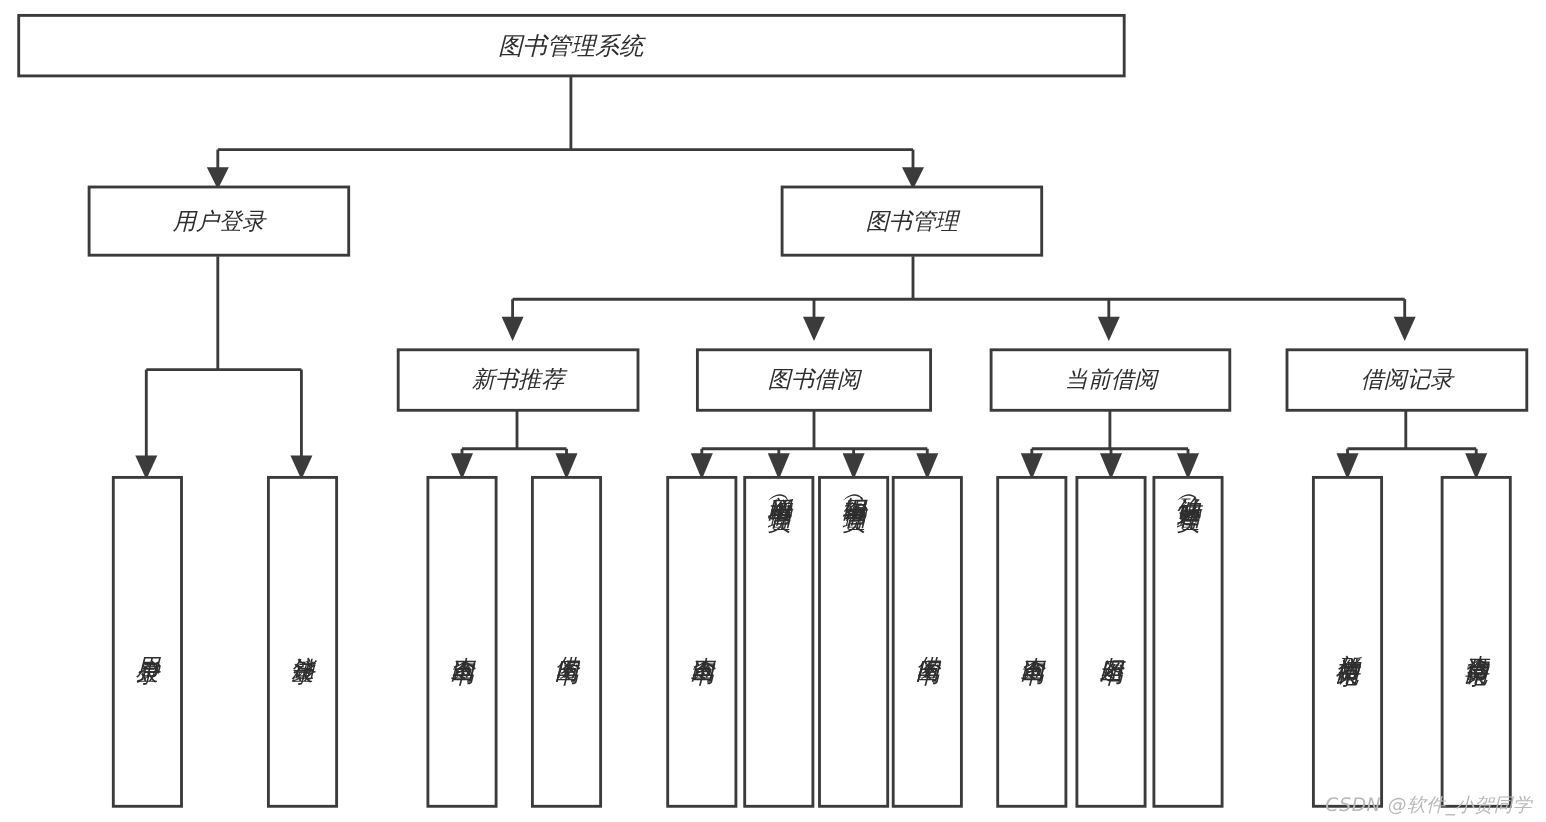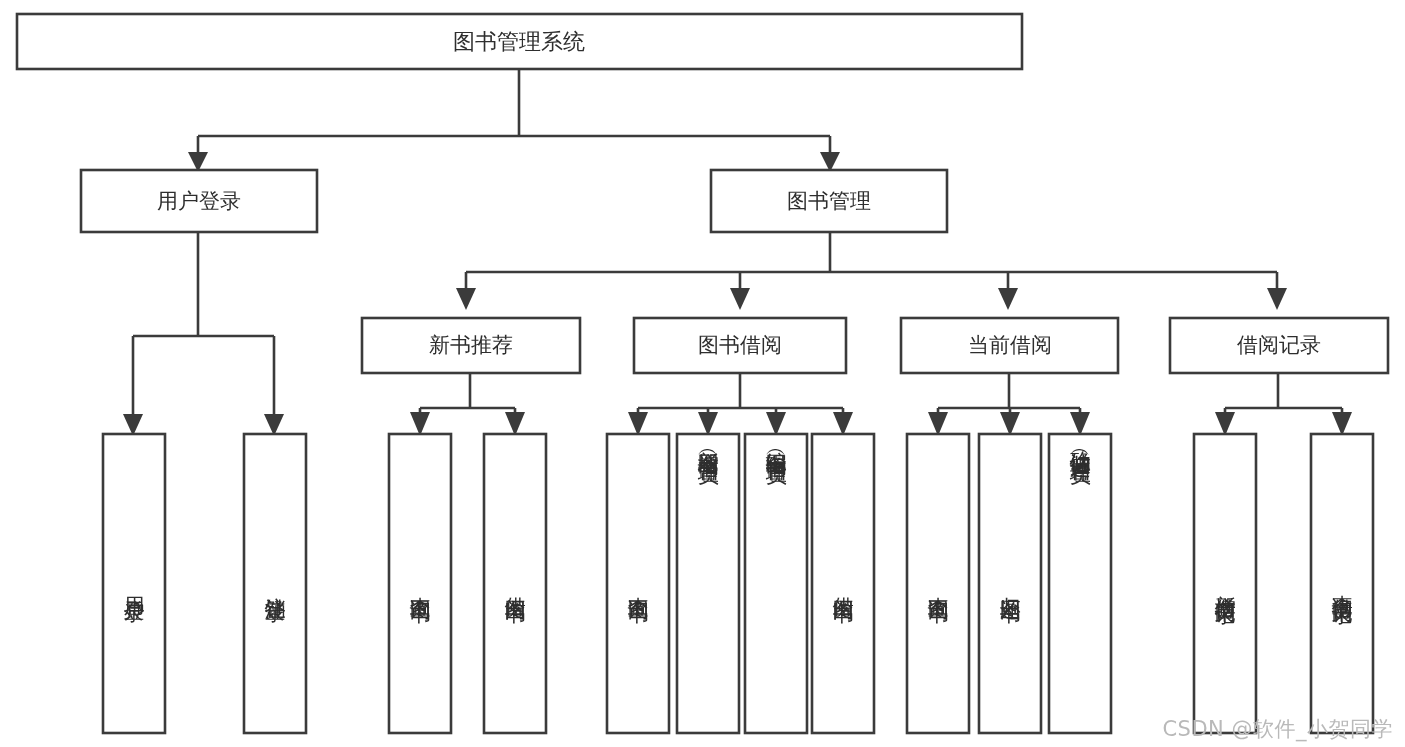--- a/index.html
+++ b/index.html
@@ -10,20 +10,21 @@
   }
   body {
     font-family: "DejaVu Sans", "Liberation Sans", sans-serif;
   }
   #diagram-root {
     position: relative;
     width: 1405px;
     height: 747px;
     background: #ffffff;
     overflow: hidden;
+    font-style: italic;
   }
   svg.flow {
     position: absolute;
     left: 0;
     top: 0;
     width: 1405px;
     height: 747px;
     display: block;
   }
   .box-rect {
@@ -67,21 +68,21 @@
     letter-spacing: 2px;
     color: #2e2e2e;
     white-space: nowrap;
     text-align: center;
   }
   .watermark {
     position: absolute;
     right: 12px;
     bottom: 4px;
     font-family: "DejaVu Sans", "Liberation Sans", sans-serif;
-    font-size: 21px;
+    font-size: 17px;
     color: #b9b9b9;
     letter-spacing: 0.5px;
     user-select: none;
     white-space: nowrap;
   }
 </style>
 </head>
 <body>
 
 <div id="diagram-root">

